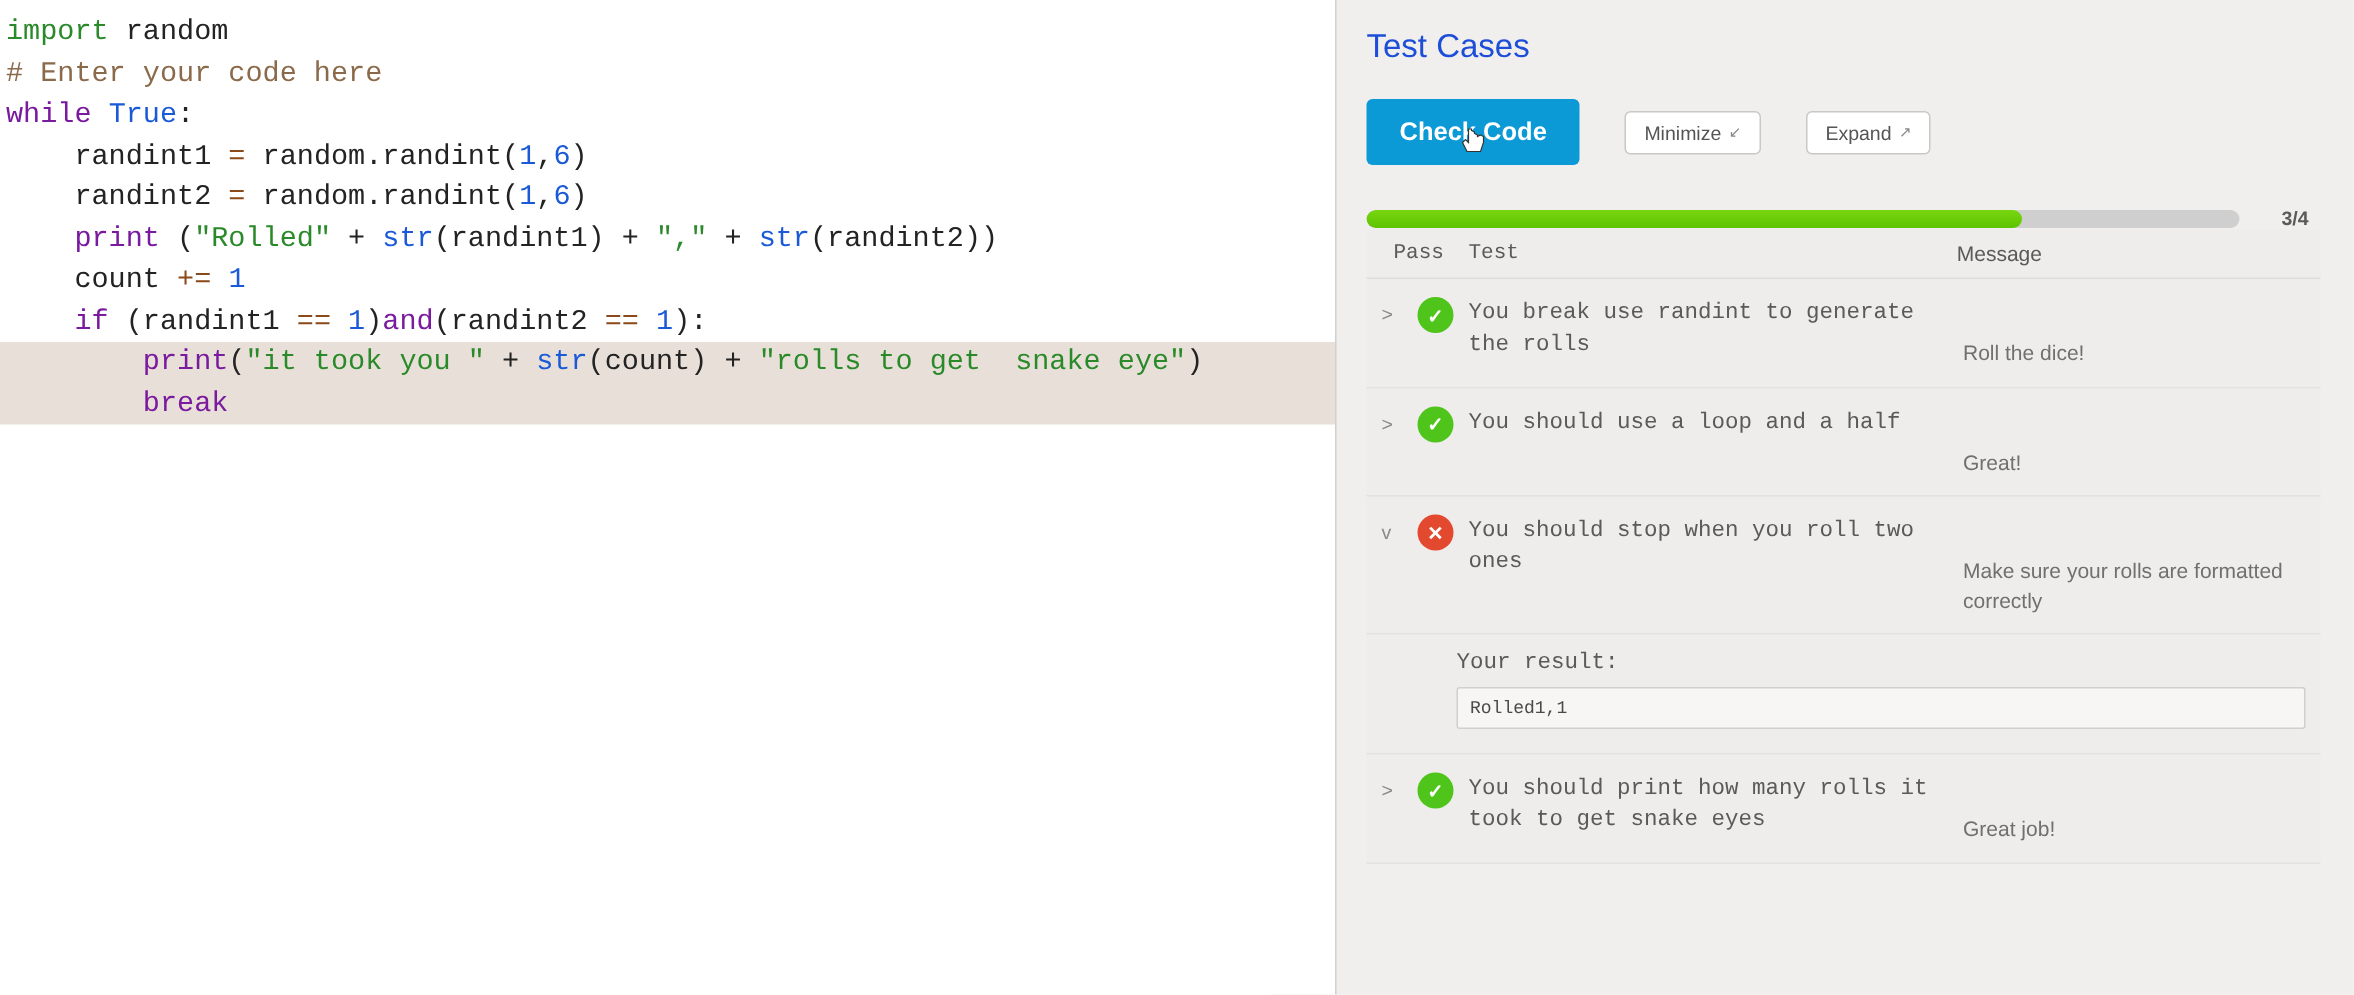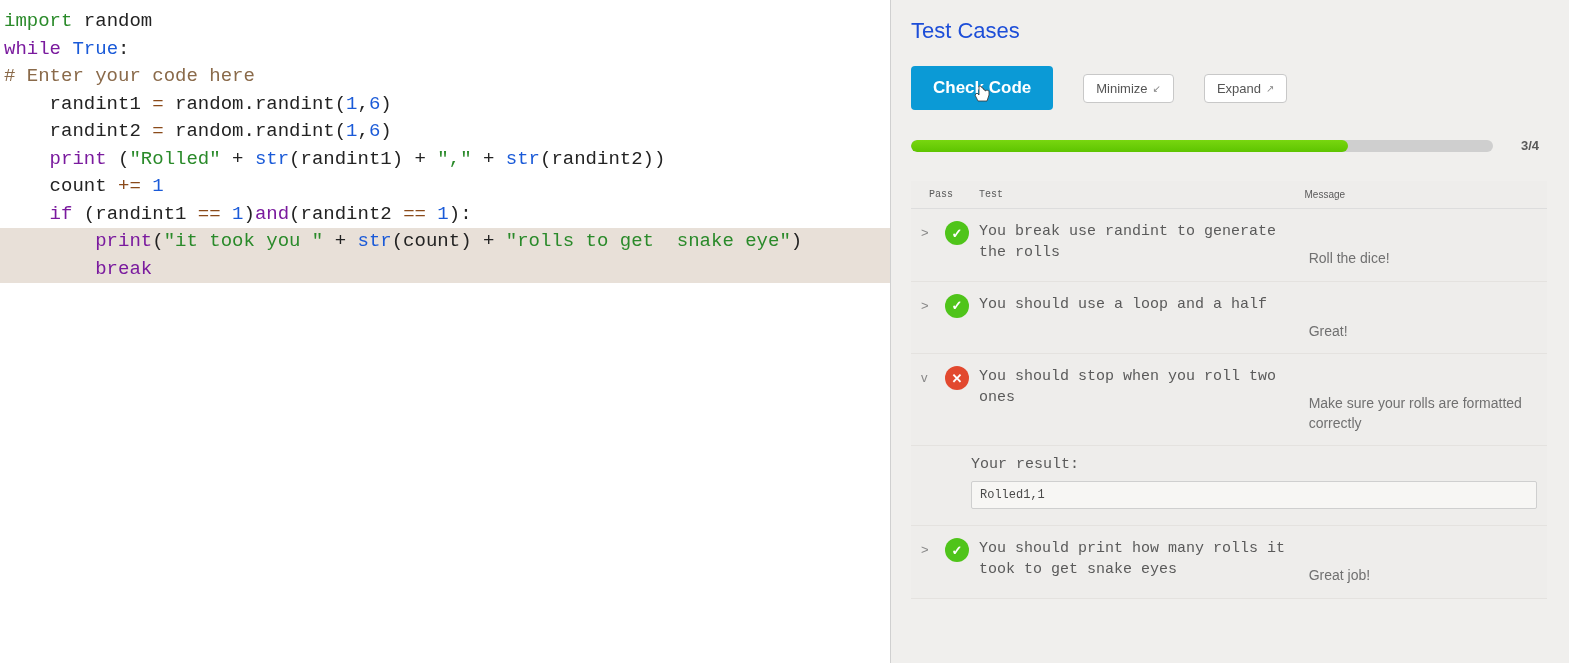--- a/index.html
+++ b/index.html
@@ -78,21 +78,20 @@
     align-items: center;
     gap: 5px;
     margin-left: 18px;
   }
   .mini-icon { font-size: 10px; color: #888; }
   
   .progress-wrap {
     display: flex;
     align-items: center;
     gap: 28px;
-    margin-bottom: 28px;
   }
   .progress-bar {
     flex: 1;
     height: 12px;
     background: #cfcfcf;
     border-radius: 6px;
     overflow: hidden;
     position: relative;
   }
   .progress-fill {
@@ -107,21 +106,21 @@
     min-width: 26px;
   }
   
   .results-table {
     background: #eeedeb;
   }
   .table-header {
     display: flex;
     padding: 8px 10px 8px 60px;
     color: #5a5a5a;
-    font-size: 10px;
+    font-size: 14px;
     border-bottom: 1px solid #ddd;
   }
   .col-test { flex: 1.4; font-family: "Courier New", monospace; }
   .col-msg { flex: 1; }
   .col-pass-h { width: 50px; margin-left:-42px; font-family: "Courier New", monospace;}
   
   .test-row {
     display: flex;
     align-items: flex-start;
     padding: 12px 10px;
@@ -180,22 +179,22 @@
     font-size: 12px;
     color: #4a4a4a;
     border-radius: 2px;
   }
 </style>
 </head>
 <body>
 
 <div class="editor-pane">
   <div class="code-line"><span class="kw-import">import</span><span> random</span></div>
+  <div class="code-line"><span class="cmt"># Enter your code here</span></div>
   <div class="code-line"><span class="kw-purple">while </span><span class="kw-blue">True</span><span>:</span></div>
-  <div class="code-line"><span class="cmt"># Enter your code here</span></div>
   <div class="code-line"><span>    randint1 </span><span class="kw-brown">= </span><span>random</span><span>.</span><span>randint</span><span>(</span><span class="num">1</span><span>,</span><span class="num">6</span><span>)</span></div>
   <div class="code-line"><span>    randint2 </span><span class="kw-brown">= </span><span>random</span><span>.</span><span>randint</span><span>(</span><span class="num">1</span><span>,</span><span class="num">6</span><span>)</span></div>
   <div class="code-line"><span>    </span><span class="kw-purple">print </span><span>(</span><span class="str">"Rolled"</span><span> + </span><span class="kw-blue">str</span><span>(randint1) + </span><span class="str">","</span><span> + </span><span class="kw-blue">str</span><span>(randint2))</span></div>
   <div class="code-line"><span>    count </span><span class="kw-brown">+= </span><span class="num">1</span></div>
   <div class="code-line"><span>    </span><span class="kw-purple">if </span><span>(randint1 </span><span class="kw-brown">== </span><span class="num">1</span><span>)</span><span class="kw-purple">and</span><span>(randint2 </span><span class="kw-brown">== </span><span class="num">1</span><span>):</span></div>
   <div class="code-line hl"><span>        </span><span class="kw-purple">print</span><span>(</span><span class="str">"it took you "</span><span> + </span><span class="kw-blue">str</span><span>(count) + </span><span class="str">"rolls to get  snake eye"</span><span>)</span></div>
   <div class="code-line hl"><span>        </span><span class="kw-purple">break</span></div>
 </div>
 
 <div class="test-pane">

